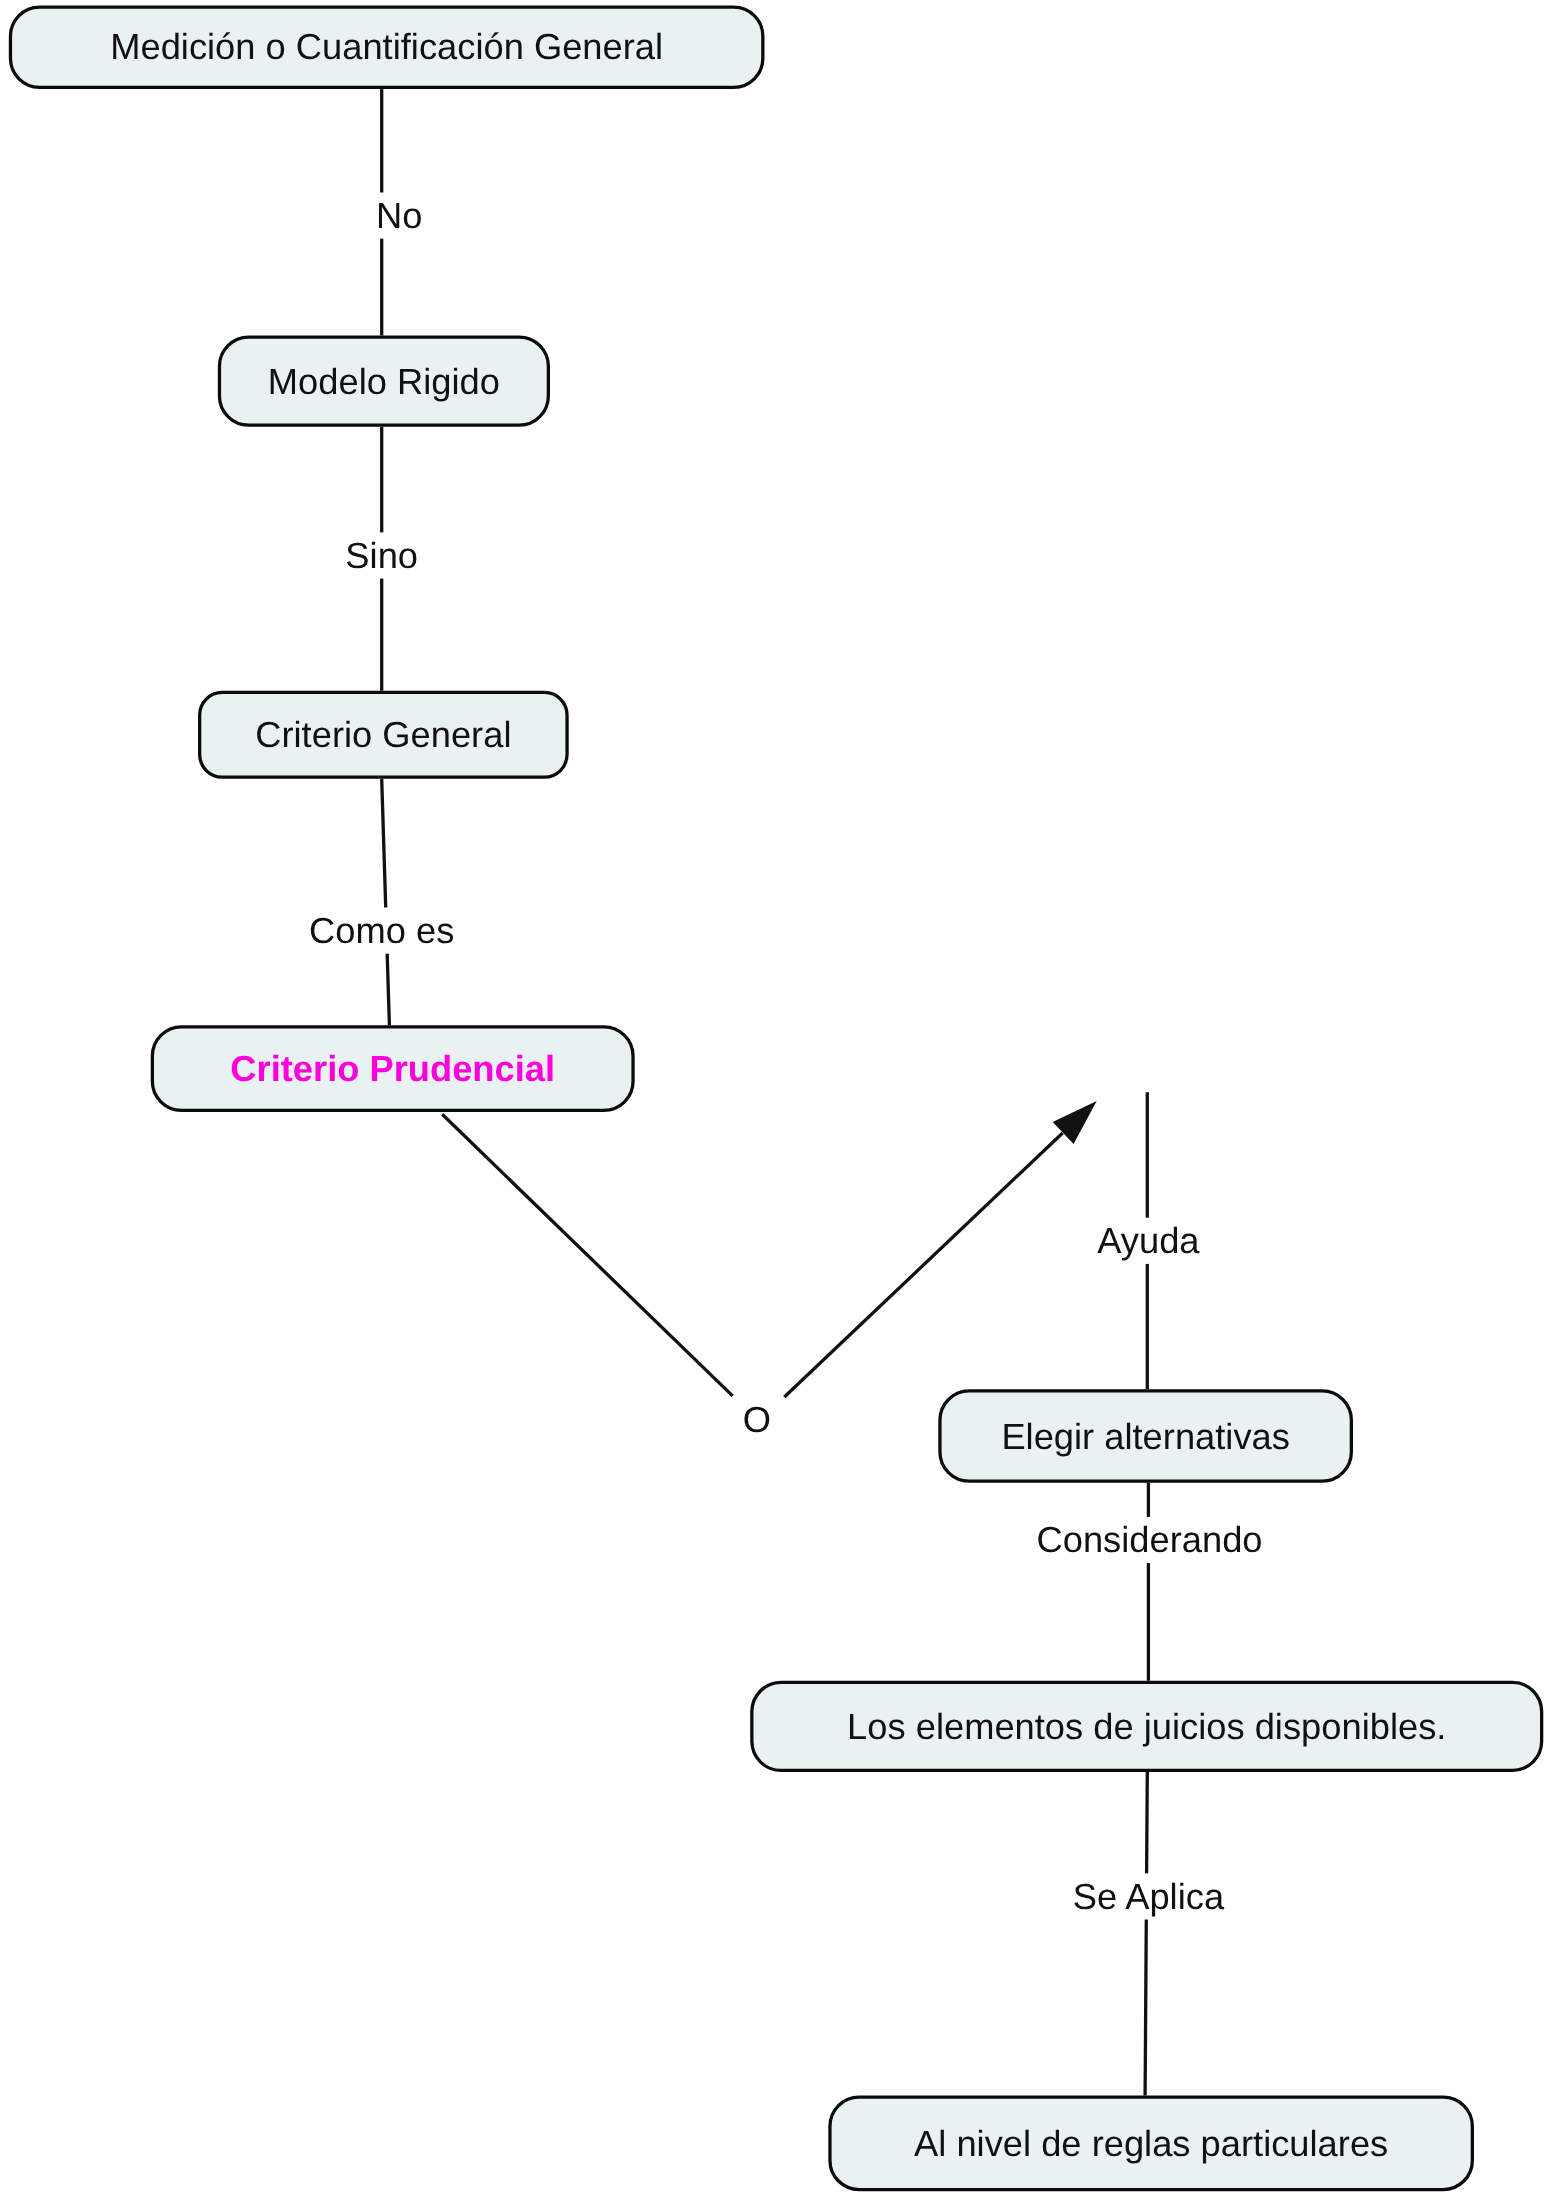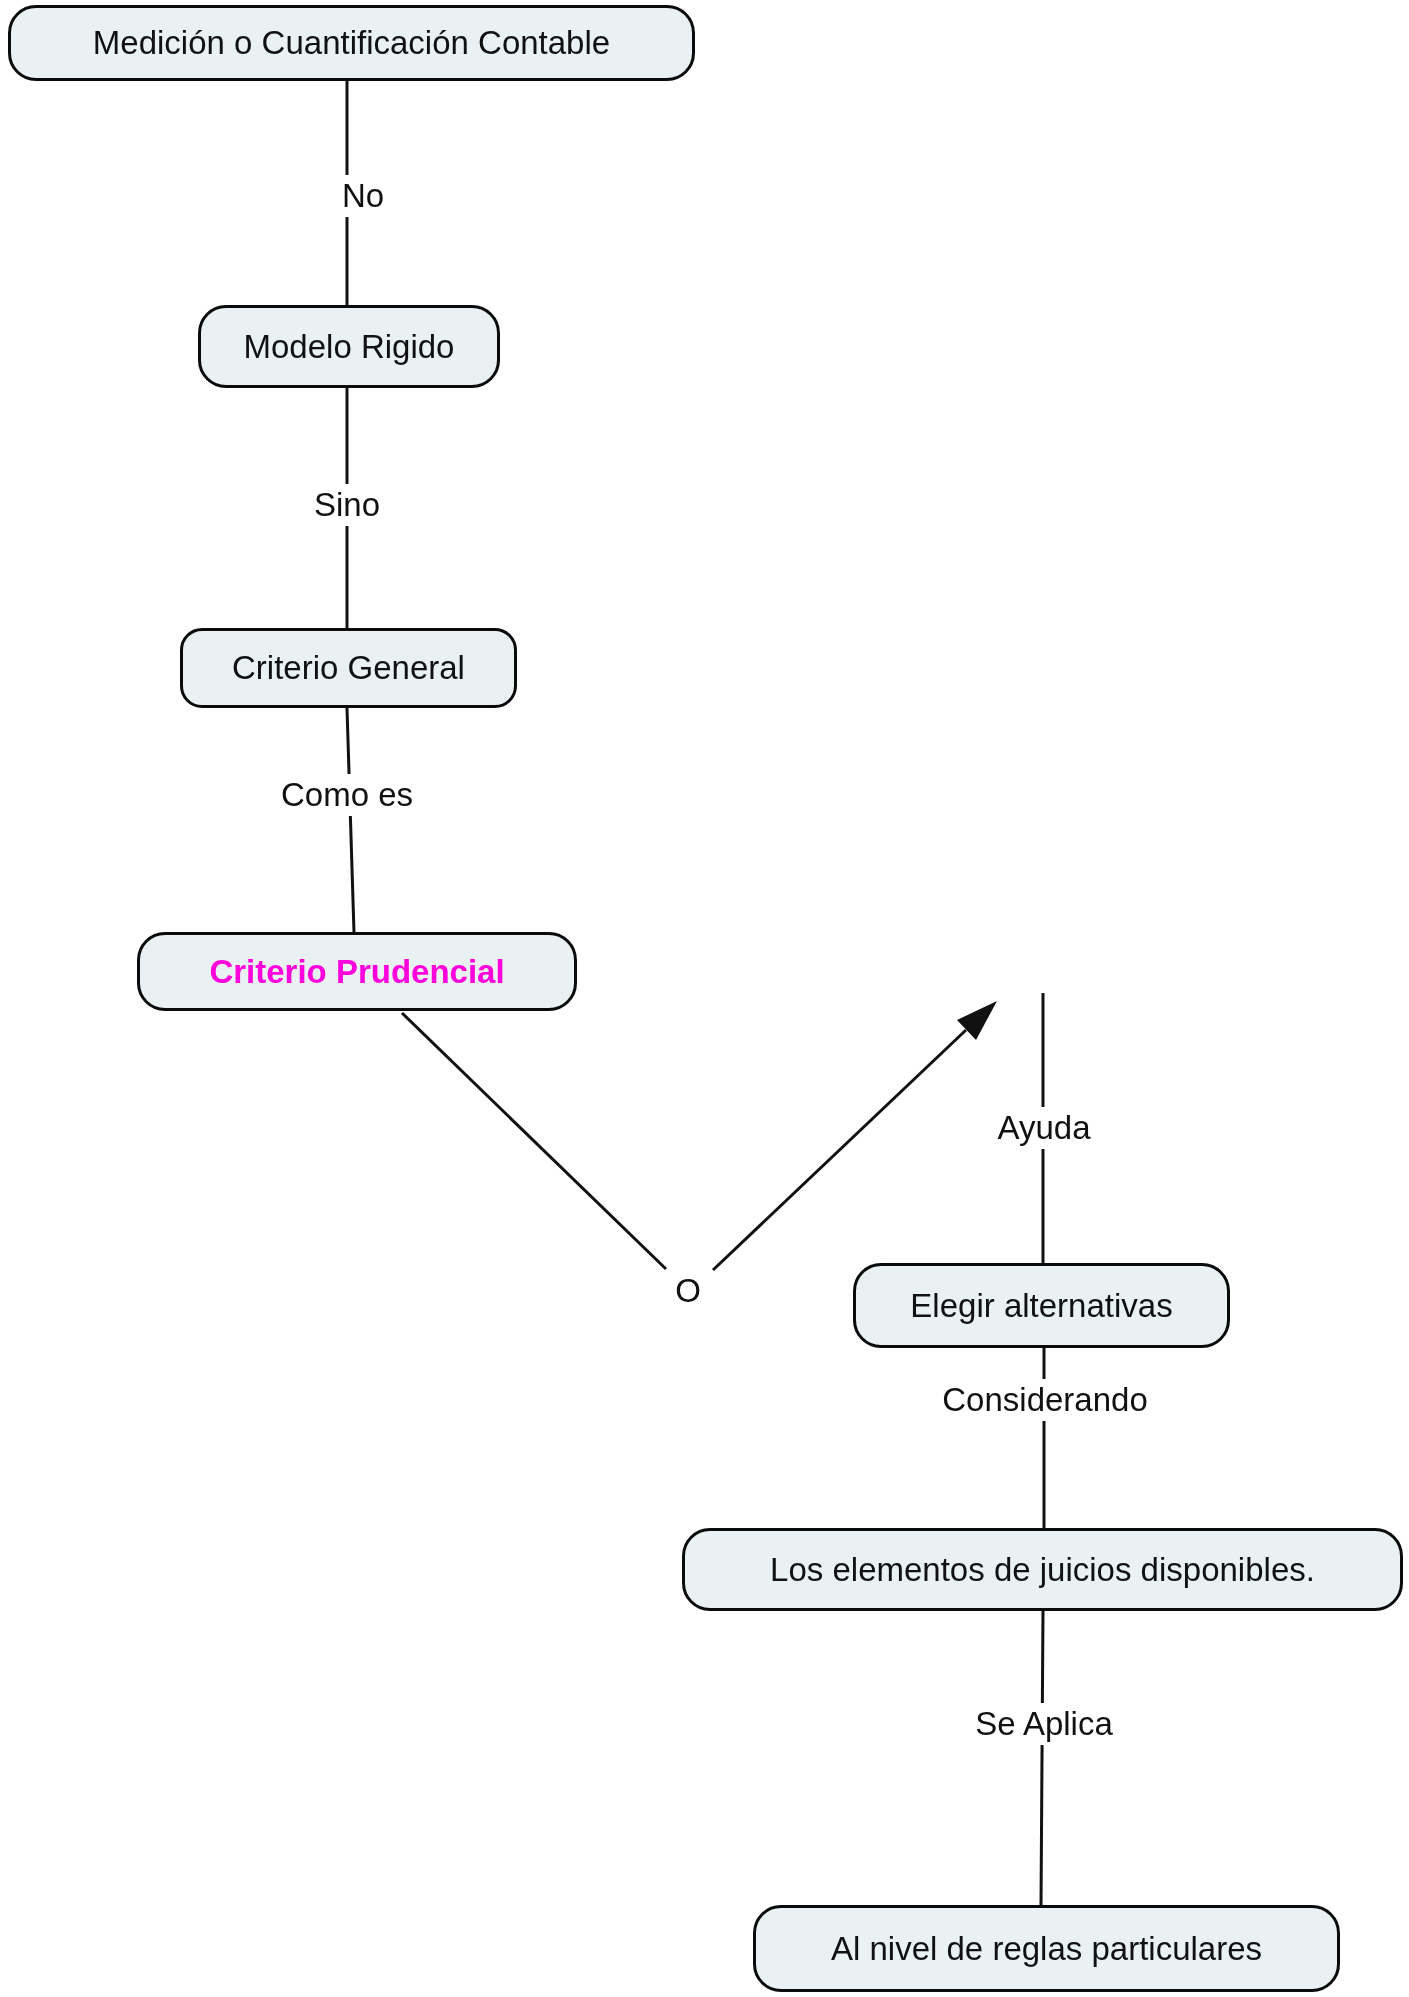--- a/index.html
+++ b/index.html
@@ -67,40 +67,40 @@
     <line x1="347" y1="388" x2="347" y2="628" stroke-width="3" stroke="#111111"></line>
     <line x1="347" y1="708" x2="354" y2="932" stroke-width="3" stroke="#111111"></line>
     <line x1="402" y1="1013" x2="666" y2="1269" stroke-width="3" stroke="#111111"></line>
     <line x1="713" y1="1270" x2="966" y2="1030" stroke-width="3" stroke="#111111"></line>
     <polygon points="997,1001 976,1040 957,1020" fill="#111111"></polygon>
     <line x1="1043" y1="993" x2="1043" y2="1263" stroke-width="3" stroke="#111111"></line>
     <line x1="1044" y1="1348" x2="1044" y2="1528" stroke-width="3" stroke="#111111"></line>
     <line x1="1043" y1="1610" x2="1041" y2="1905" stroke-width="3" stroke="#111111"></line>
   </svg>
 
-  <div class="node" style="left:8px; top:5px; width:687px; height:76px;">Medición o Cuantificación Contable</div>
+  <div class="node" style="left:8px; top:5px; width:687px; height:76px;">Medición o Cuantificación General</div>
 
   <div class="node" style="left:198px; top:305px; width:302px; height:83px;">Modelo Rigido</div>
 
   <div class="node" style="left:180px; top:628px; width:337px; height:80px;border-radius:22px;">Criterio General</div>
 
   <div class="node accent" style="left:137px; top:932px; width:440px; height:79px;">Criterio Prudencial</div>
 
 
   <div class="node" style="left:853px; top:1263px; width:377px; height:85px;">Elegir alternativas</div>
 
   <div class="node" style="left:682px; top:1528px; width:721px; height:83px;">Los elementos de juicios disponibles.</div>
 
   <div class="node" style="left:753px; top:1905px; width:587px; height:87px;">Al nivel de reglas particulares</div>
 
   <div class="link-label" style="left:363px; top:196px;">No</div>
 
   <div class="link-label" style="left:347px; top:505px;">Sino</div>
 
-  <div class="link-label" style="left:347px; top:795px;">Como es</div>
+  <div class="link-label" style="left:347px; top:846px;">Como es</div>
 
   <div class="link-label" style="left:688px; top:1291px;">O</div>
 
   <div class="link-label" style="left:1044px; top:1128px;">Ayuda</div>
 
   <div class="link-label" style="left:1045px; top:1400px;">Considerando</div>
 
   <div class="link-label" style="left:1044px; top:1724px;">Se Aplica</div>
 
 </div>

